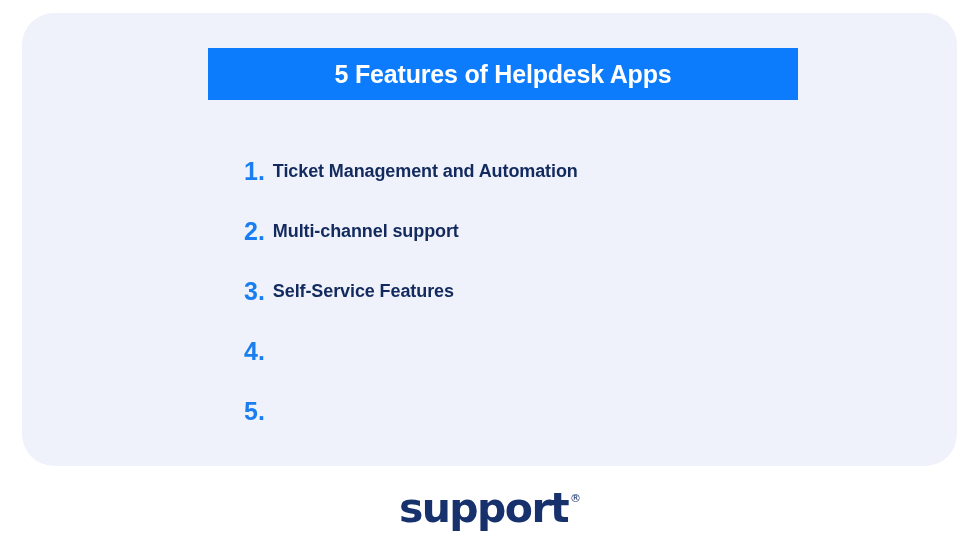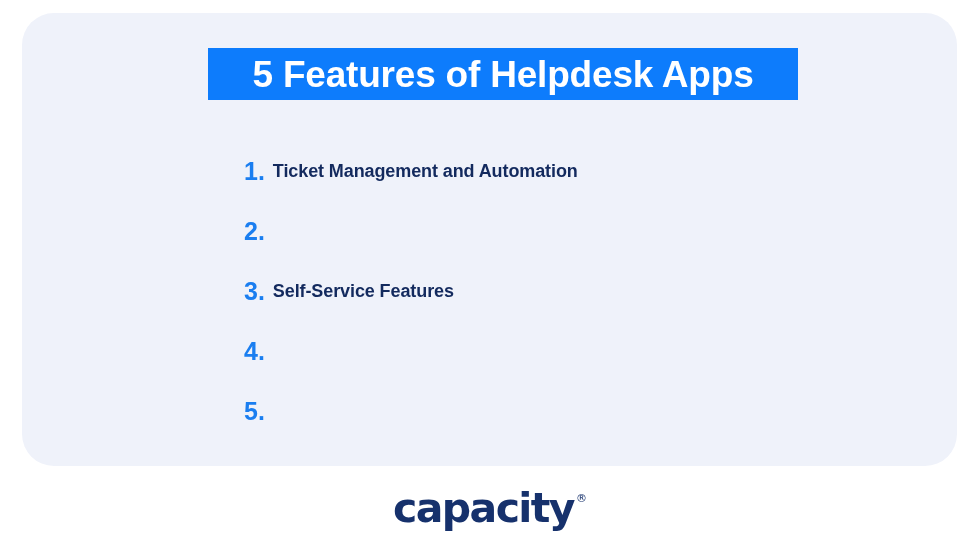--- a/index.html
+++ b/index.html
@@ -43,21 +43,21 @@
     width: 590px;
     height: 52px;
     background: #0d7cfc;
     display: flex;
     align-items: center;
     justify-content: center;
     box-sizing: border-box;
   }
   .title-banner .title-text {
     color: #ffffff;
-    font-size: 37px;
+    font-size: 25px;
     font-weight: bold;
     letter-spacing: -0.2px;
     line-height: 1;
     white-space: nowrap;
     font-family: "Liberation Sans", sans-serif;
   }
 
   
   .feature-list {
     position: absolute;
@@ -136,20 +136,21 @@
 
     <ul class="feature-list">
 
       <li class="feature-item">
         <span class="feature-num">1.</span>
         <span class="feature-label">Ticket Management and Automation</span>
       </li>
 
       <li class="feature-item">
         <span class="feature-num">2.</span>
+        <span class="feature-label">Multi-channel support</span>
       </li>
 
       <li class="feature-item">
         <span class="feature-num">3.</span>
         <span class="feature-label">Self-Service Features</span>
       </li>
 
       <li class="feature-item">
         <span class="feature-num">4.</span>
       </li>
@@ -157,18 +158,18 @@
       <li class="feature-item">
         <span class="feature-num">5.</span>
       </li>
 
     </ul>
 
   </div>
 
   <div class="footer-logo">
     <span class="logo-wrap">
-      <span class="logo-word">capacity</span>
+      <span class="logo-word">support</span>
       <span class="logo-reg">®</span>
     </span>
   </div>
 
 </div>
 
 </body></html>

